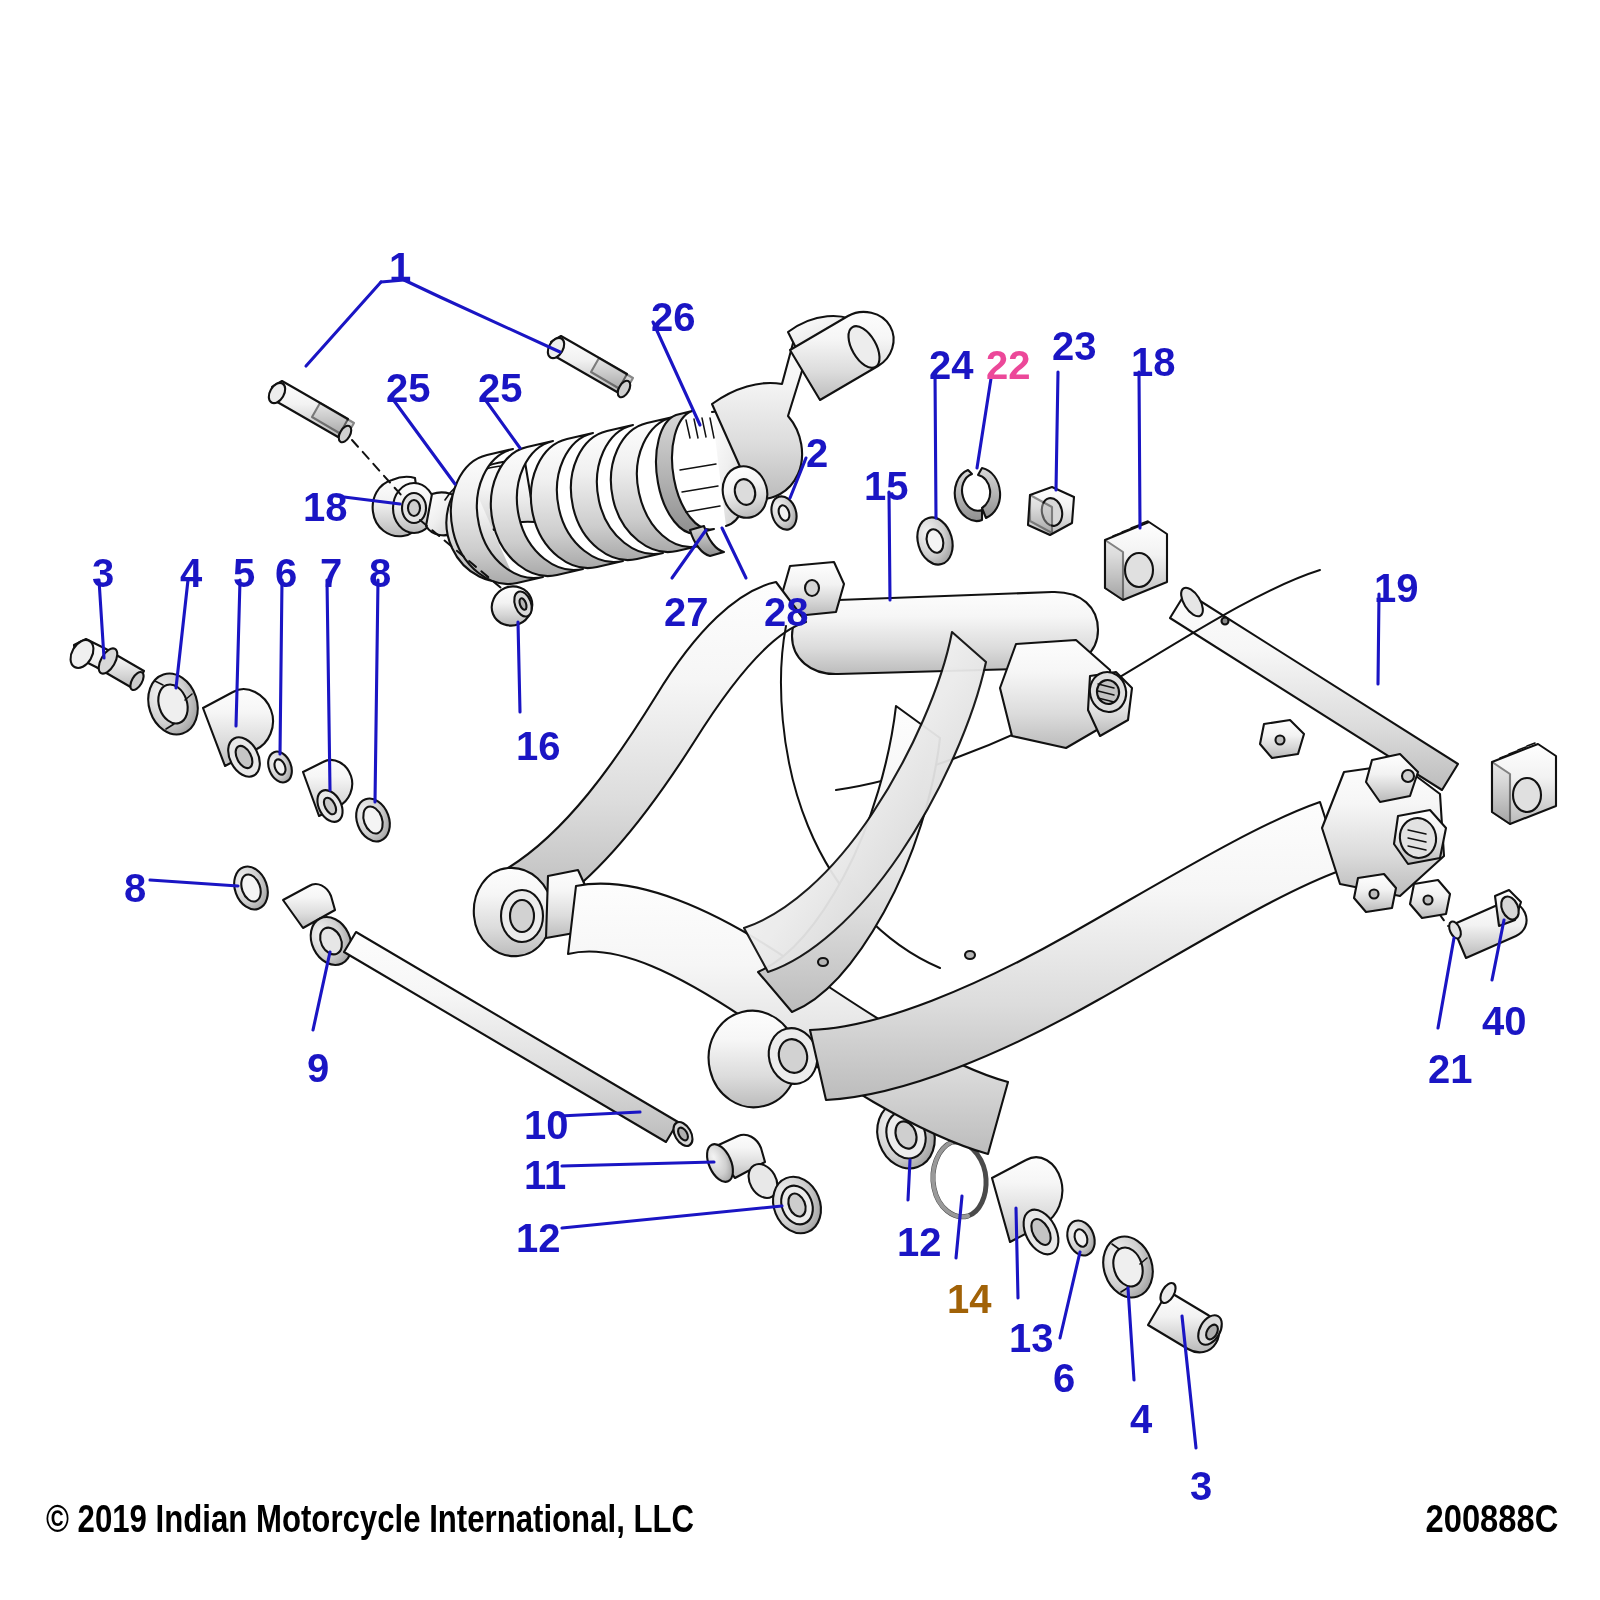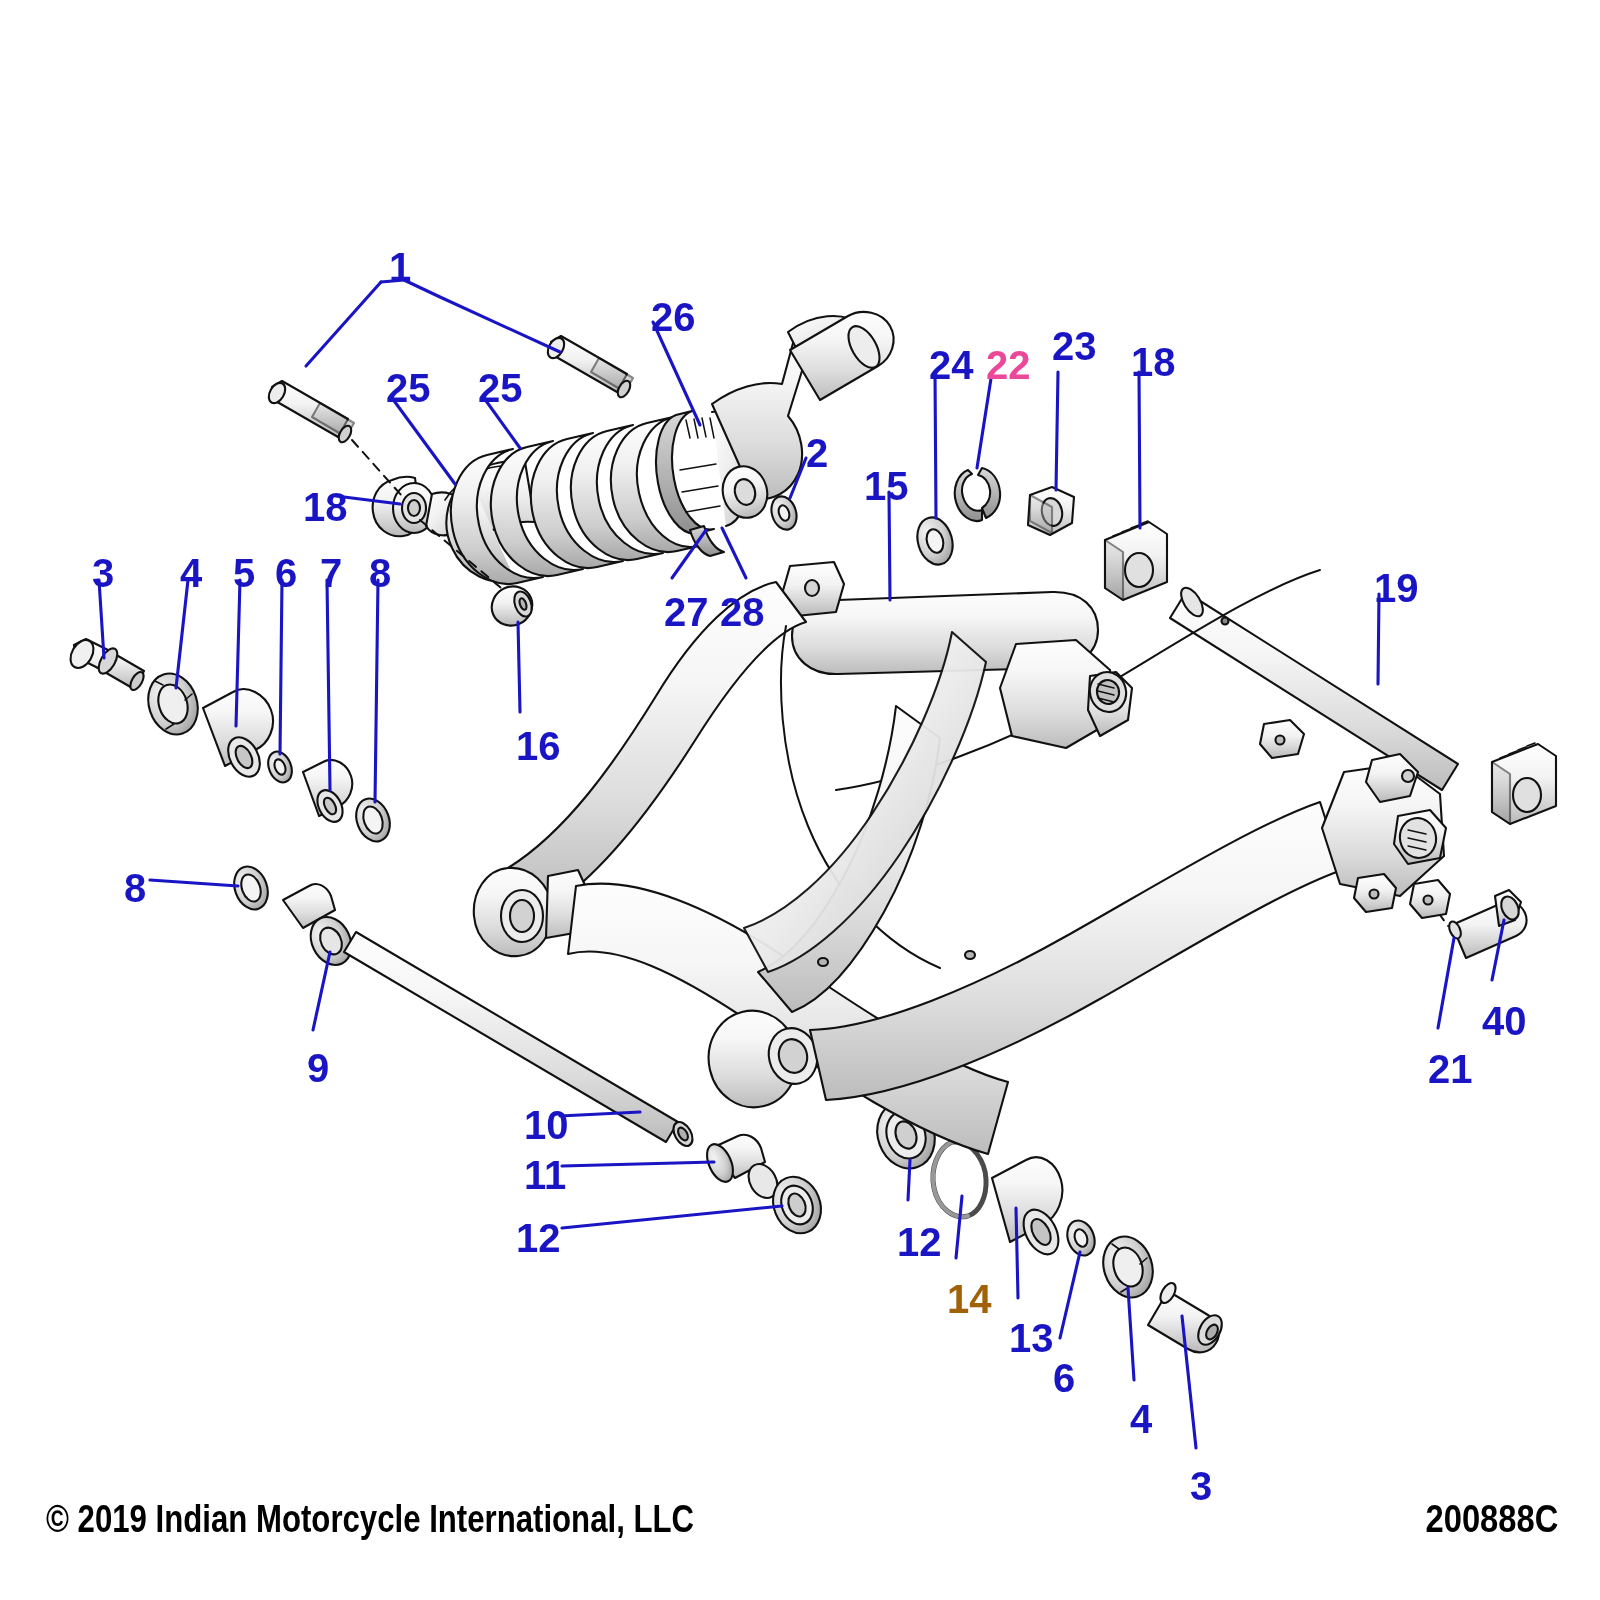--- a/index.html
+++ b/index.html
@@ -438,21 +438,21 @@
       <div class="callout" style="left: 1131px; top: 342px; color: rgb(26, 21, 196);">18</div>
       <div class="callout" style="left: 1374px; top: 568px; color: rgb(26, 21, 196);">19</div>
       <div class="callout" style="left: 1482px; top: 1001px; color: rgb(26, 21, 196);">40</div>
       <div class="callout" style="left: 1428px; top: 1049px; color: rgb(26, 21, 196);">21</div>
       <div class="callout" style="left: 986px; top: 345px; color: #ec4899;">22</div>
       <div class="callout" style="left: 1052px; top: 326px; color: rgb(26, 21, 196);">23</div>
       <div class="callout" style="left: 929px; top: 345px; color: rgb(26, 21, 196);">24</div>
       <div class="callout" style="left: 478px; top: 368px; color: rgb(26, 21, 196);">25</div>
       <div class="callout" style="left: 651px; top: 297px; color: rgb(26, 21, 196); text-align: center;">26</div>
       <div class="callout" style="left: 664px; top: 592px; color: rgb(26, 21, 196);">27</div>
-      <div class="callout" style="left: 720px; top: 592px; color: rgb(26, 21, 196);">28</div>
+      <div class="callout" style="left: 764px; top: 592px; color: rgb(26, 21, 196);">28</div>
       <div class="callout" style="left: 386px; top: 368px; color: rgb(26, 21, 196);">25</div>
       <div class="callout" style="left: 1053px; top: 1358px; color: rgb(26, 21, 196);">6</div>
       <div class="callout" style="left: 1130px; top: 1399px; color: rgb(26, 21, 196);">4</div>
       <div class="callout" style="left: 1190px; top: 1466px; color: rgb(26, 21, 196);">3</div>
     </div>
 
   <div class="footer-left">© 2019 Indian Motorcycle International, LLC</div>
   <div class="footer-right">200888C</div>
 
 </div>

